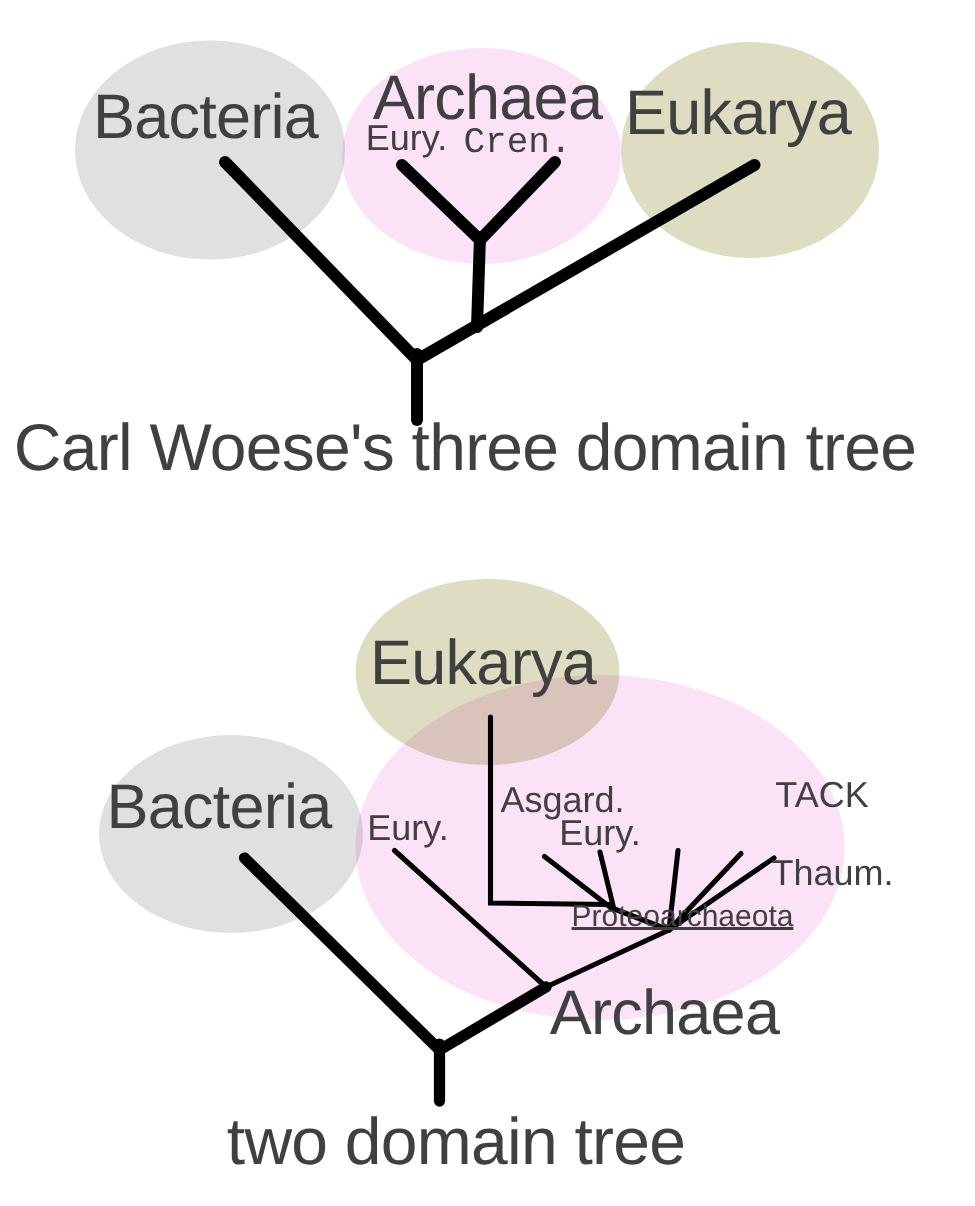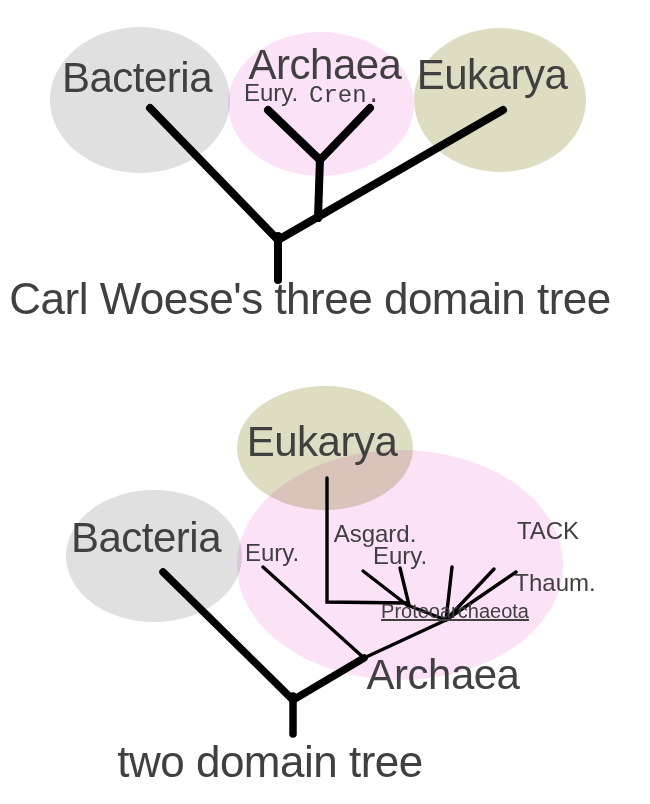--- a/index.html
+++ b/index.html
@@ -73,15 +73,15 @@
 
   <div class="lbl lbl-big" style="left:322px;top:421px;">Eukarya</div>
   <div class="lbl lbl-big" style="left:146px;top:517px;">Bacteria</div>
   <div class="lbl lbl-small" style="left:272px;top:541px;">Eury.</div>
   <div class="lbl lbl-small" style="left:375px;top:522px;">Asgard.</div>
   <div class="lbl lbl-small" style="left:400px;top:544px;">Eury.</div>
   <div class="lbl lbl-small" style="left:548px;top:519px;">TACK</div>
   <div class="lbl lbl-small" style="left:555px;top:571px;text-align:center;">Thaum.</div>
   <div class="lbl lbl-tiny" style="left:455px;top:601px;text-decoration:underline;">Proteoarchaeota</div>
   <div class="lbl lbl-big" style="left:443px;top:654px;">Archaea</div>
-  <div class="lbl lbl-caption" style="left:270px;top:740px;">two domain tree</div>
+  <div class="lbl lbl-caption" style="left:304px;top:740px;">two domain tree</div>
 
 </div>
 
 </body></html>

